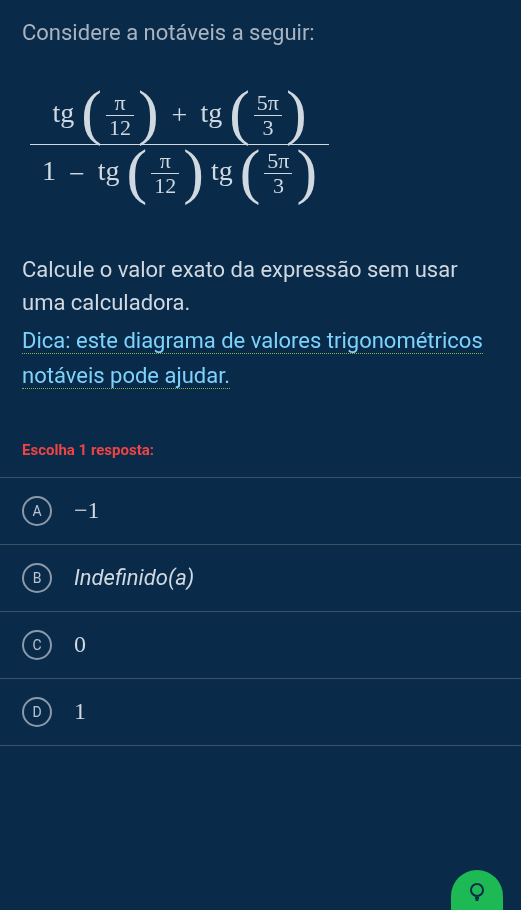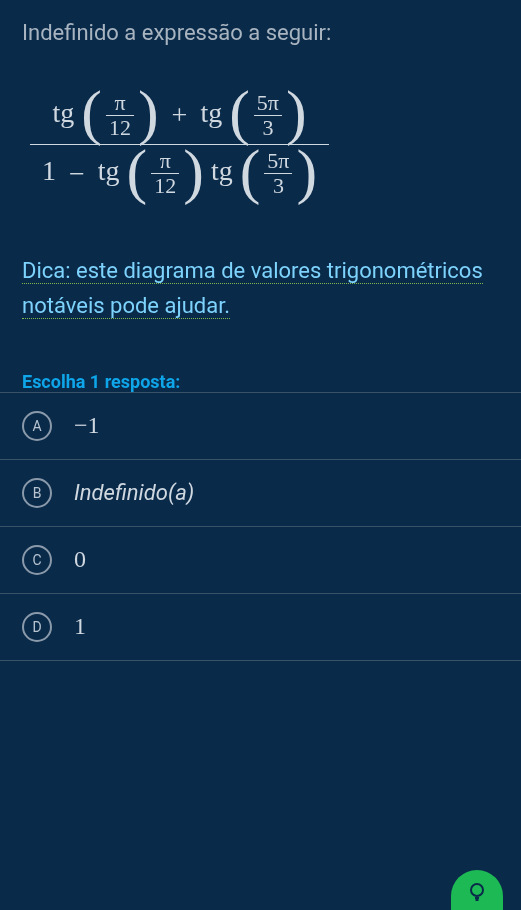--- a/index.html
+++ b/index.html
@@ -91,23 +91,24 @@
     font-size: 22px;
     color: #7dd3fc;
     line-height: 1.6;
     border-bottom: 1px dotted #7fb84d;
     display: inline;
   }
   .hint-wrap {
     margin-bottom: 48px;
   }
   .choose {
-    font-size: 18px;
+    font-size: 15px;
     font-weight: 700;
-    color: #0ea5e9;
+    color: #ef4444;
+    margin-bottom: 18px;
   }
   .options {
     width: 100%;
   }
   .option-row {
     border-top: 1px solid #3a5268;
     padding: 18px 22px;
     display: flex;
     align-items: center;
     gap: 22px;
@@ -153,21 +154,21 @@
   }
   .fab svg {
     width: 24px;
     height: 24px;
   }
 </style>
 </head>
 <body>
 
 <div class="content">
-  <div class="intro">Indefinido a expressão a seguir:</div>
+  <div class="intro">Considere a notáveis a seguir:</div>
 
   <div class="math-block">
     <div class="frac-outer">
       <span class="frac-num">
         <span class="tg">tg</span>
         <span class="paren">
           <span class="paren-l">(</span>
           <span class="small-frac">
             <span class="sf-num">π</span>
             <span class="sf-den">12</span>
@@ -203,20 +204,21 @@
           <span class="small-frac">
             <span class="sf-num">5π</span>
             <span class="sf-den">3</span>
           </span>
           <span class="paren-r">)</span>
         </span>
       </span>
     </div>
   </div>
 
+  <div class="instruction">Calcule o valor exato da expressão sem usar uma calculadora.</div>
   <div class="hint-wrap">
     <a class="hint">Dica: este diagrama de valores trigonométricos notáveis pode ajudar.</a>
   </div>
 
   <div class="choose">Escolha 1 resposta:</div>
 </div>
 
 <div class="options">
   <div class="option-row">
     <div class="radio-circle">A</div>

